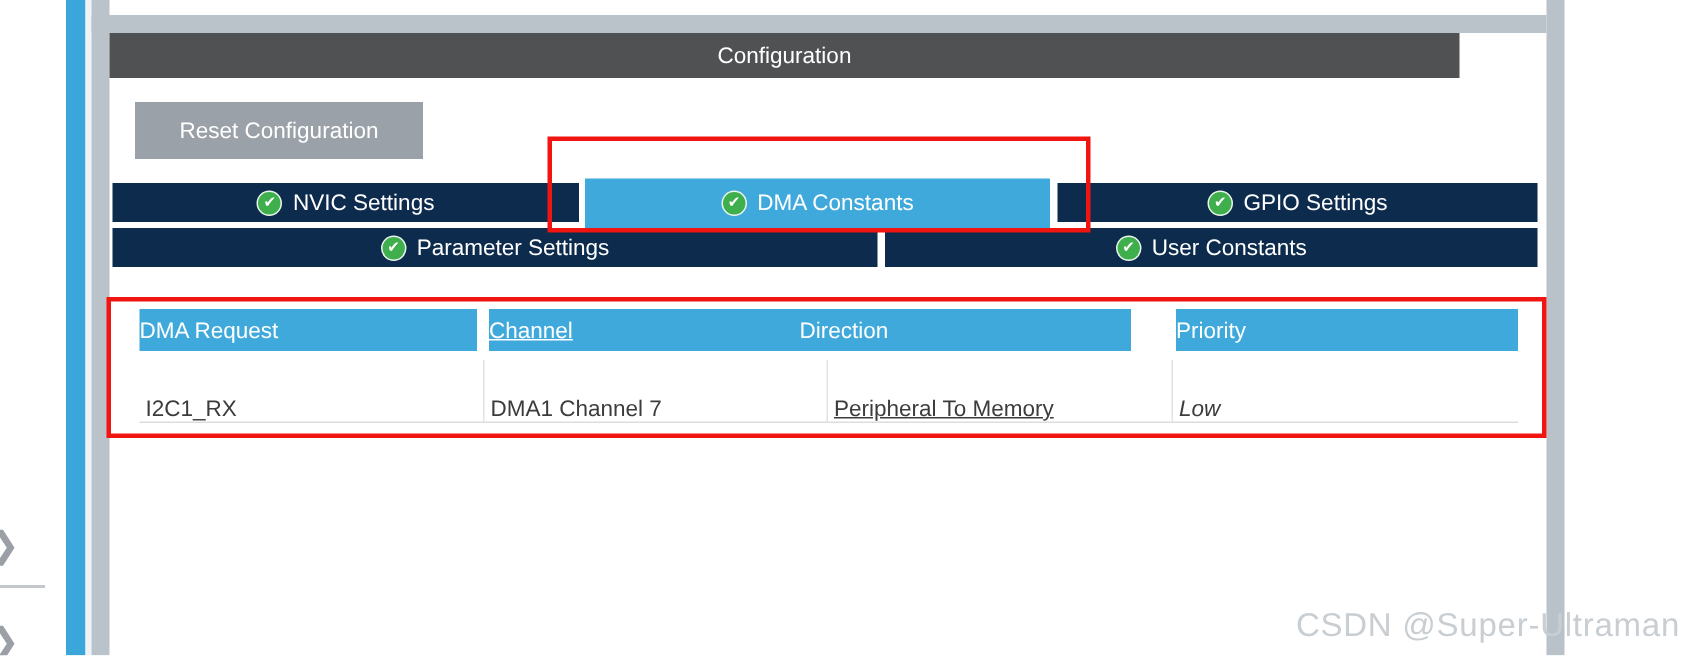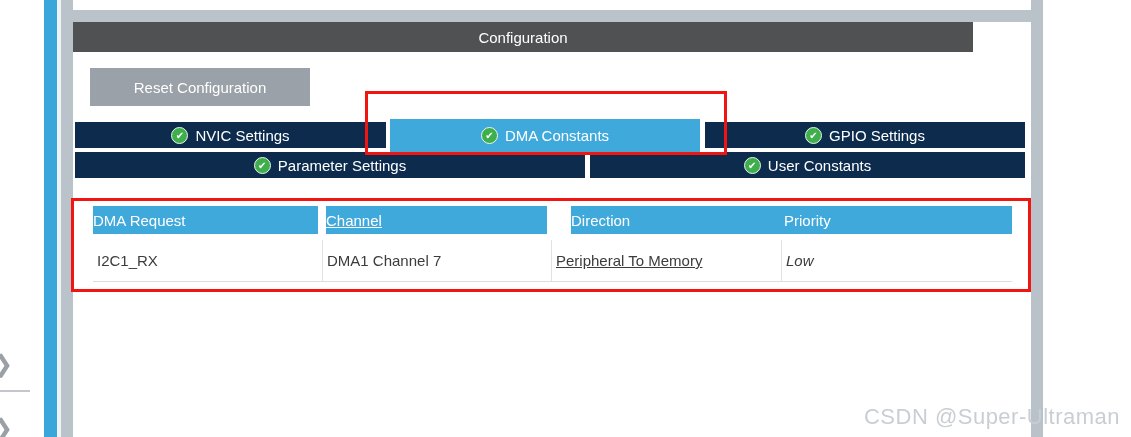--- a/index.html
+++ b/index.html
@@ -14,21 +14,21 @@
   .gray-top-strip{position:absolute;left:61px;top:10px;width:970px;height:12px;background:#bac3ca;}
   .scroll-strip{position:absolute;left:1031px;top:0;width:12px;height:437px;background:#b9c2c9;}
 
   
   .title-bar{
     position:absolute;left:73px;top:22px;width:900px;height:30px;background:#4f5153;
     color:#fff;font-size:15px;display:flex;align-items:center;justify-content:center;
   }
   
   .reset-btn{
-    position:absolute;left:90px;top:68px;width:220px;height:38px;background:#9aa1a8;
+    position:absolute;left:90px;top:68px;width:192px;height:38px;background:#9aa1a8;
     color:#fff;font-size:15px;display:flex;align-items:center;justify-content:center;
     border:none;cursor:default;
   }
   
   .tab{
     position:absolute;background:#0c2b4d;color:#fff;font-size:15px;
     display:flex;align-items:center;justify-content:center;gap:7px;cursor:default;
   }
   .tab.selected{background:#3fa9dc;}
   .tab-nvic{left:75px;top:122px;width:311px;height:26px;}
@@ -40,28 +40,28 @@
     width:15px;height:15px;border-radius:50%;background:#3fae4c;border:1px solid #eaf6ea;
     color:#fff;font-size:10px;line-height:15px;text-align:center;flex:0 0 auto;
   }
   
   .th{
     position:absolute;top:206px;height:28px;background:#3fa9dc;color:#fff;font-size:15px;
     display:flex;align-items:center;justify-content:flex-start;
   }
   .th1{left:93px;width:225px;}
   .th2{left:326px;width:221px;text-decoration:underline;}
-  .th3{left:571px;width:221px;}
+  .th3{left:533px;width:221px;}
   .th4{left:784px;width:228px;}
   .trow{
     position:absolute;left:93px;top:240px;width:919px;height:41px;
     border-bottom:1px solid #dddddd;display:flex;
   }
   .td{
-    display:flex;align-items:center;padding-left:4px;box-sizing:border-box;
+    display:flex;align-items:flex-end;padding-left:4px;box-sizing:border-box;
     font-size:15px;color:#3c3c3c;
   }
   .td1{width:229px;}
   .td2{width:229px;border-left:1px solid #e2e2e2;}
   .td3{width:230px;border-left:1px solid #e2e2e2;text-decoration:underline;}
   .td4{width:231px;border-left:1px solid #e2e2e2;font-style:italic;}
   
   .annot{position:absolute;border:3px solid #f01510;box-sizing:border-box;z-index:20;pointer-events:none;}
   .annot-tab{left:365px;top:91px;width:362px;height:64px;}
   .annot-table{left:71px;top:198px;width:960px;height:94px;}

